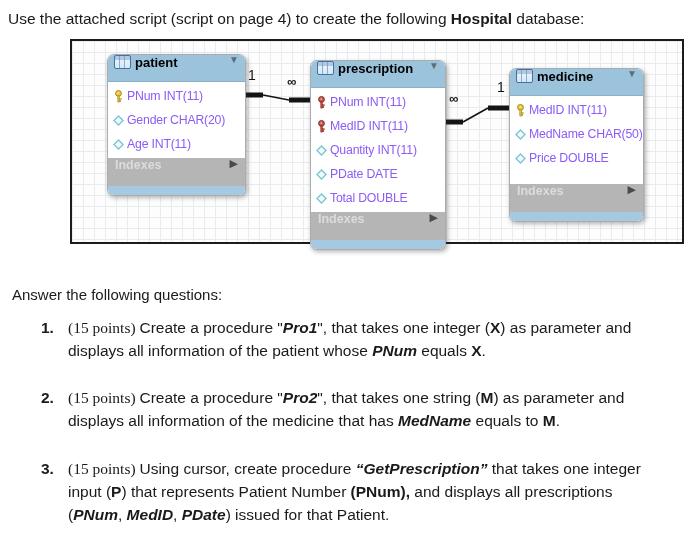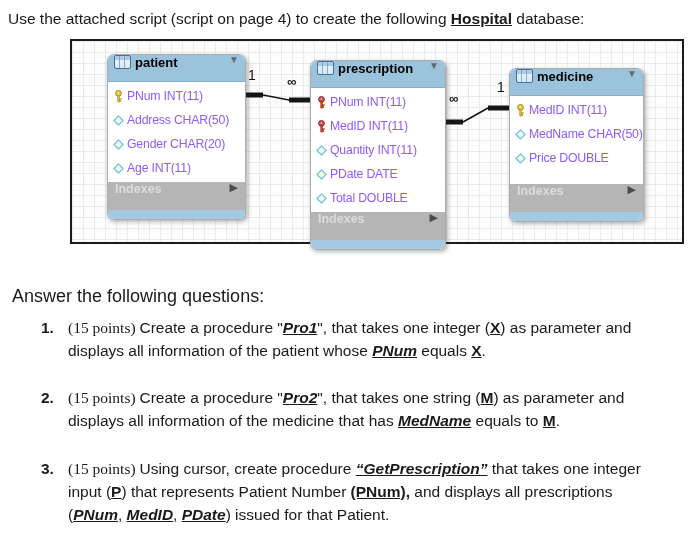--- a/index.html
+++ b/index.html
@@ -1,21 +1,21 @@
 <!DOCTYPE html>
 <html style="--header-blue: #9cc3dc; --header-blue-d: #9cc3dc; --strip-blue: #a5c9e0; --footer-gray: #b5b5b5;"><head>
 <meta charset="utf-8">
 <style>
   html,body{margin:0;padding:0;}
   body{
     width:700px;height:539px;position:relative;overflow:hidden;
     background:#ffffff;color:#1a1a1a;
     font-family:"Liberation Sans", sans-serif;
   }
-  .b{font-weight:bold;text-decoration:underline;}
+  .b{font-weight:bold;}
   .i{font-style:italic;}
   .serif{font-family:"Liberation Serif", serif;}
 
   .title{
     position:absolute;left:8px;top:8px;margin:0;
     font-size:15.5px;line-height:22px;
   }
 
   
   .frame{
@@ -62,21 +62,21 @@
     height:28px;display:flex;align-items:flex-start;padding:0 7px;
     background:var(--footer-gray,#b5b5b5);
   }
   .ft-label{font-size:12.5px;font-weight:bold;color:#dcdcdc;}
   .ft-caret{margin-left:auto;font-size:11px;color:#4a4a4a;line-height:11px;}
   .tbl-strip{height:9px;background:var(--strip-blue,#a5c9e0);border-radius:0 0 6px 6px;}
 
   
   .answer-header{
     position:absolute;left:12px;top:286px;margin:0;
-    font-size:18px;
+    font-size:15px;
   }
   .question{position:absolute;left:0;width:700px;}
   .q1{top:316px;} .q2{top:386px;} .q3{top:457px;}
   .qnum{position:absolute;left:41px;top:0;font-weight:bold;font-size:15.5px;line-height:23px;}
   .qtext{margin-left:68px;width:622px;font-size:15.5px;line-height:23px;}
 </style>
 </head>
 <body>
 
 <p class="title"><span>Use the attached script (script on page 4) to create the following </span><span class="b">Hospital</span><span> database:</span></p>
@@ -117,28 +117,20 @@
             </svg>
           </span>
           <span class="col-label">PNum INT(11)</span>
         </div>
         <div class="tbl-row">
           <span class="col-icon">
             <svg width="11" height="11" viewBox="0 0 11 11">
               <polygon points="5.5,1 10,5.5 5.5,10 1,5.5" fill="#f4fbfc" stroke="#7ac6d3" stroke-width="1.4"></polygon>
             </svg>
           </span>
-          <span class="col-label">Address CHAR(50)</span>
-        </div>
-        <div class="tbl-row">
-          <span class="col-icon">
-            <svg width="11" height="11" viewBox="0 0 11 11">
-              <polygon points="5.5,1 10,5.5 5.5,10 1,5.5" fill="#f4fbfc" stroke="#7ac6d3" stroke-width="1.4"></polygon>
-            </svg>
-          </span>
           <span class="col-label">Gender CHAR(20)</span>
         </div>
         <div class="tbl-row">
           <span class="col-icon">
             <svg width="11" height="11" viewBox="0 0 11 11">
               <polygon points="5.5,1 10,5.5 5.5,10 1,5.5" fill="#f4fbfc" stroke="#7ac6d3" stroke-width="1.4"></polygon>
             </svg>
           </span>
           <span class="col-label">Age INT(11)</span>
         </div>

